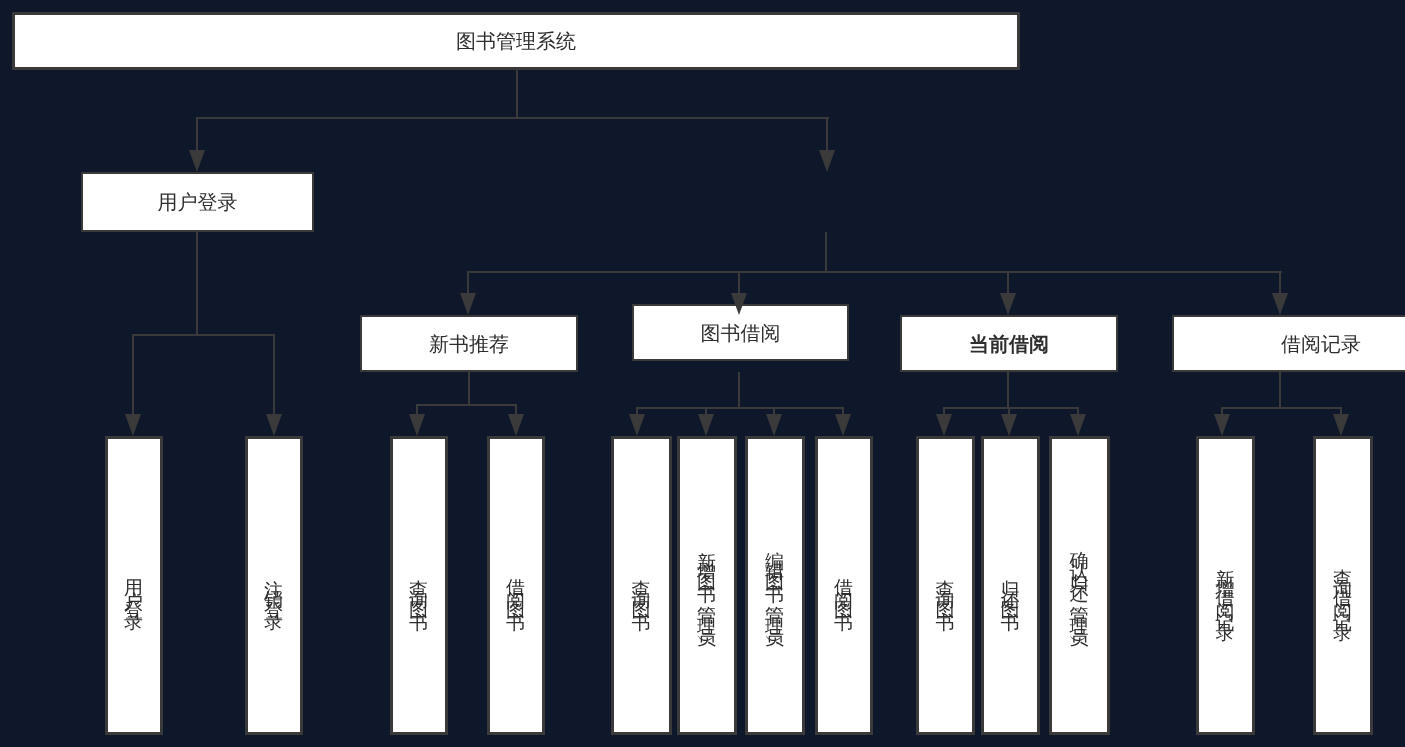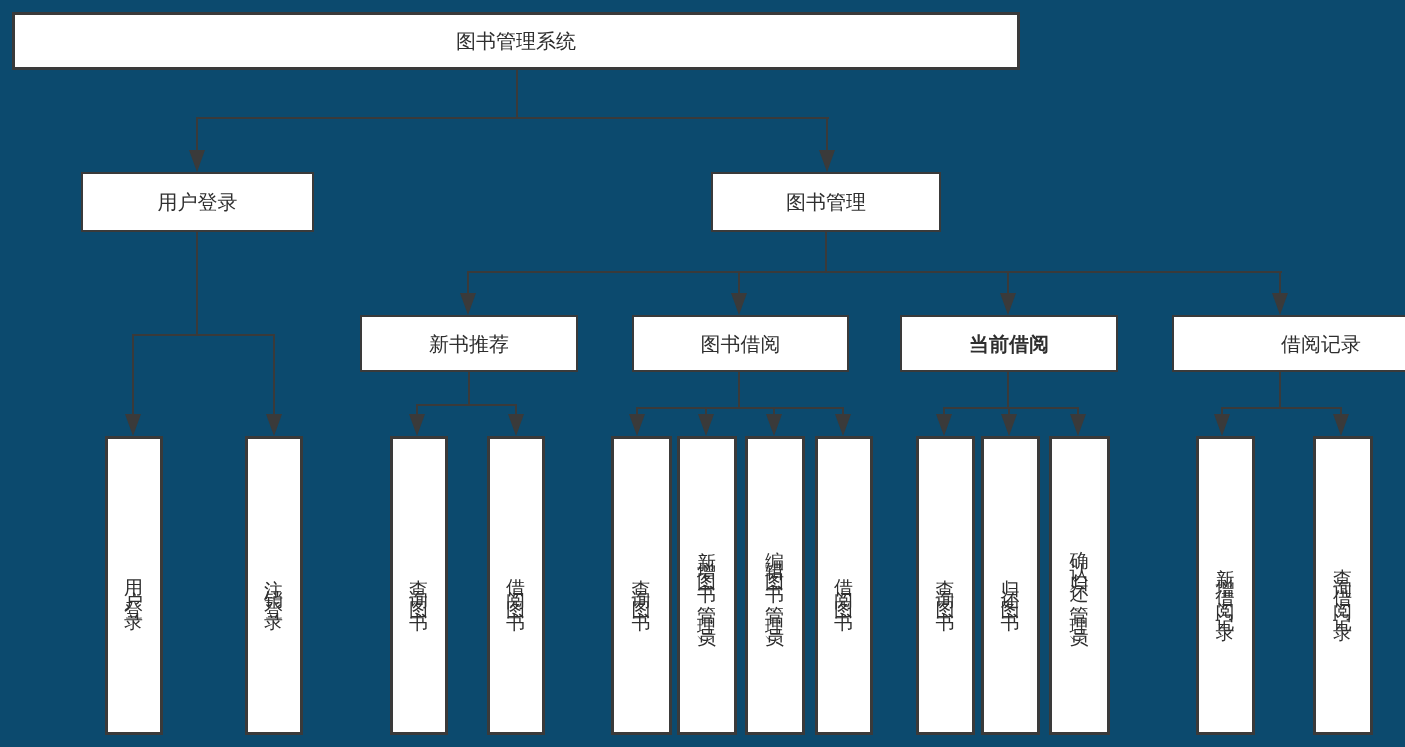--- a/index.html
+++ b/index.html
@@ -1,18 +1,18 @@
 <!DOCTYPE html>
 <html><head>
 <meta charset="utf-8">
 <style>
   html,body{margin:0;padding:0;background:#ffffff;}
   body{width:1405px;height:747px;position:relative;overflow:hidden;
        font-family:"Liberation Sans","DejaVu Sans",sans-serif;}
-  .stage{position:absolute;left:0;top:0;width:1405px;height:747px;background:#0c4a6e;}
+  .stage{position:absolute;left:0;top:0;width:1405px;height:747px;background:#0f172a;}
 
   
   .box{position:absolute;box-sizing:border-box;border:2px solid #3a3a3a;background:#ffffff;
        display:flex;align-items:center;justify-content:center;
        color:#2e2e2e;font-size:20px;line-height:1;}
   .root{border-width:3px;font-size:20px;}
   .leaf{border-width:3px;}
   .leaf .vtext{writing-mode:vertical-rl;text-orientation:mixed;letter-spacing:11px;
                font-size:19px;color:#2e2e2e;white-space:nowrap;}
 
@@ -29,24 +29,23 @@
       color:#c4c4c4;white-space:nowrap;z-index:5;}
 </style>
 </head>
 <body>
 
 <div class="stage">
 
   <div class="box root" style="left:12px;top:12px;width:1008px;height:58px;">图书管理系统</div>
 
   <div class="box" style="left:81px;top:172px;width:233px;height:60px;">用户登录</div>
-  <div class="box" style="left:711px;top:172px;width:230px;height:60px;">图书管理</div>
 
   <div class="box" style="left:360px;top:315px;width:218px;height:57px;text-align:right;">新书推荐</div>
-  <div class="box" style="left:632px;top:315px;width:217px;height:57px;">图书借阅</div>
+  <div class="box" style="left:632px;top:304px;width:217px;height:57px;">图书借阅</div>
   <div class="box" style="left:900px;top:315px;width:218px;height:57px;font-weight:bold;">当前借阅</div>
   <div class="box" style="left:1172px;top:315px;width:262px;height:57px;padding-left:36px;">借阅记录</div>
 
   <div class="box leaf" style="left:105px;top:436px;width:58px;height:299px;">
     <span class="vtext">用户登录</span>
     </div>
   <div class="box leaf" style="left:245px;top:436px;width:58px;height:299px;">
     <span class="vtext">注销登录</span>
     </div>
 

